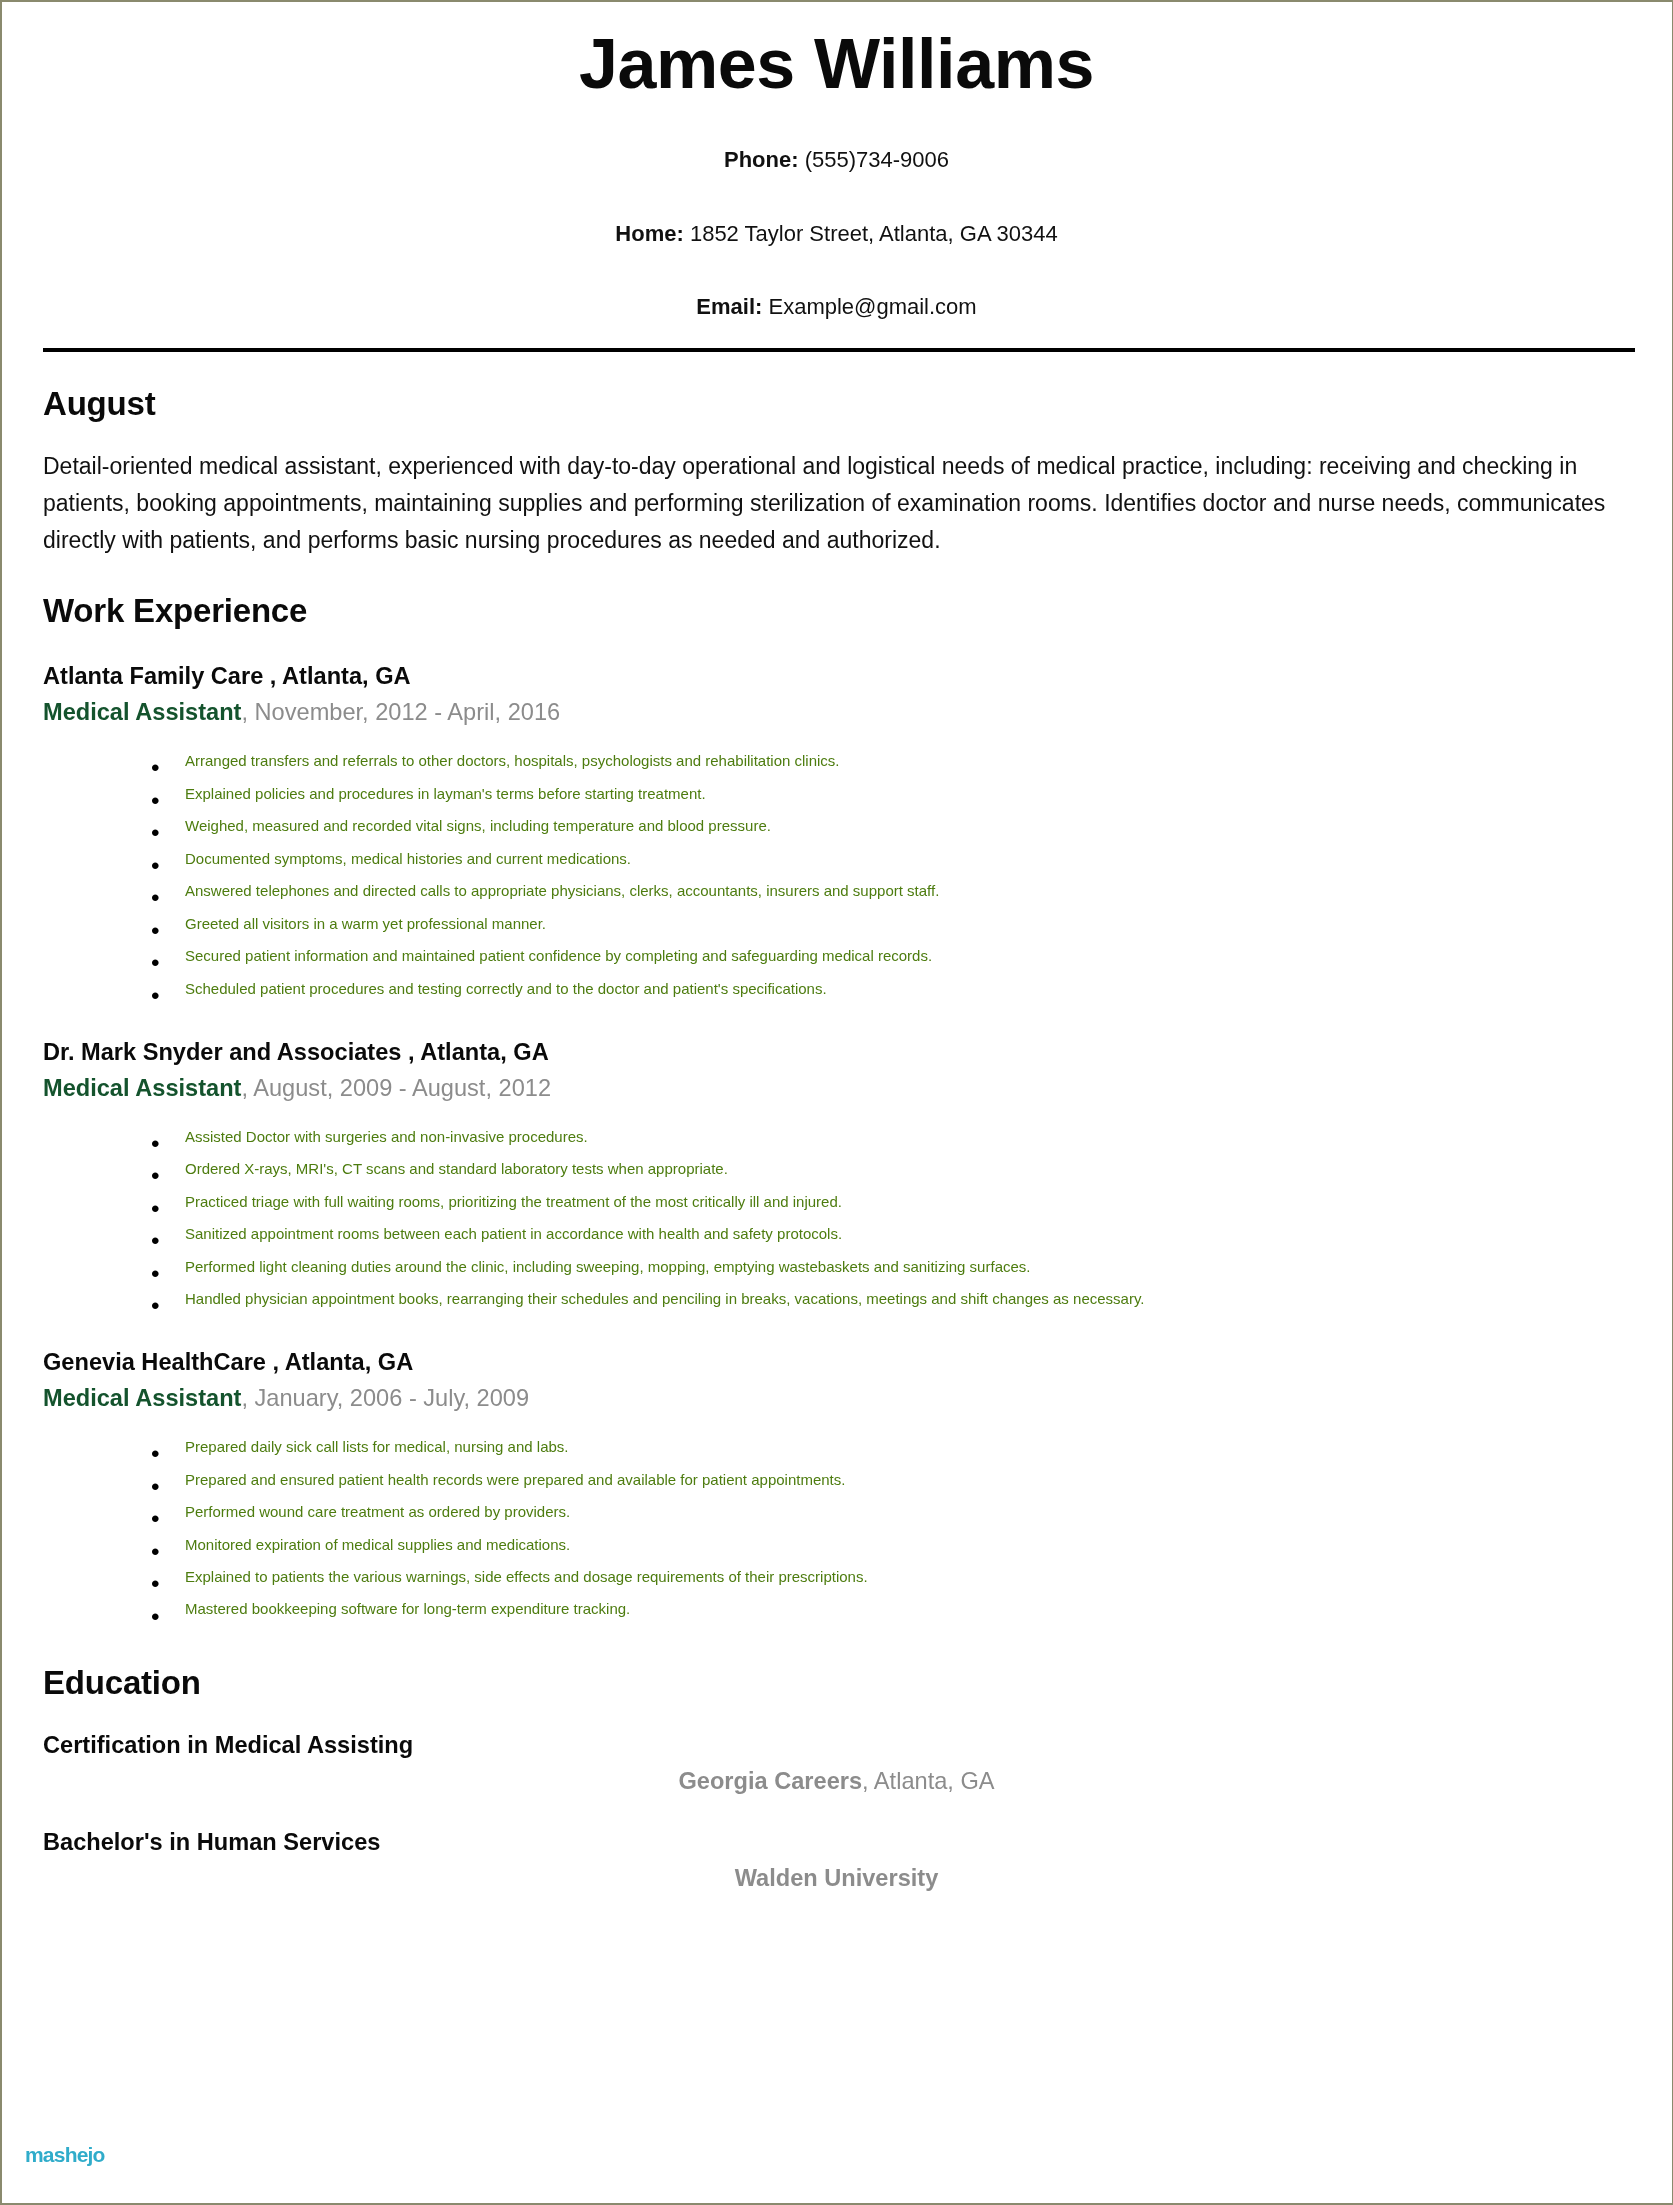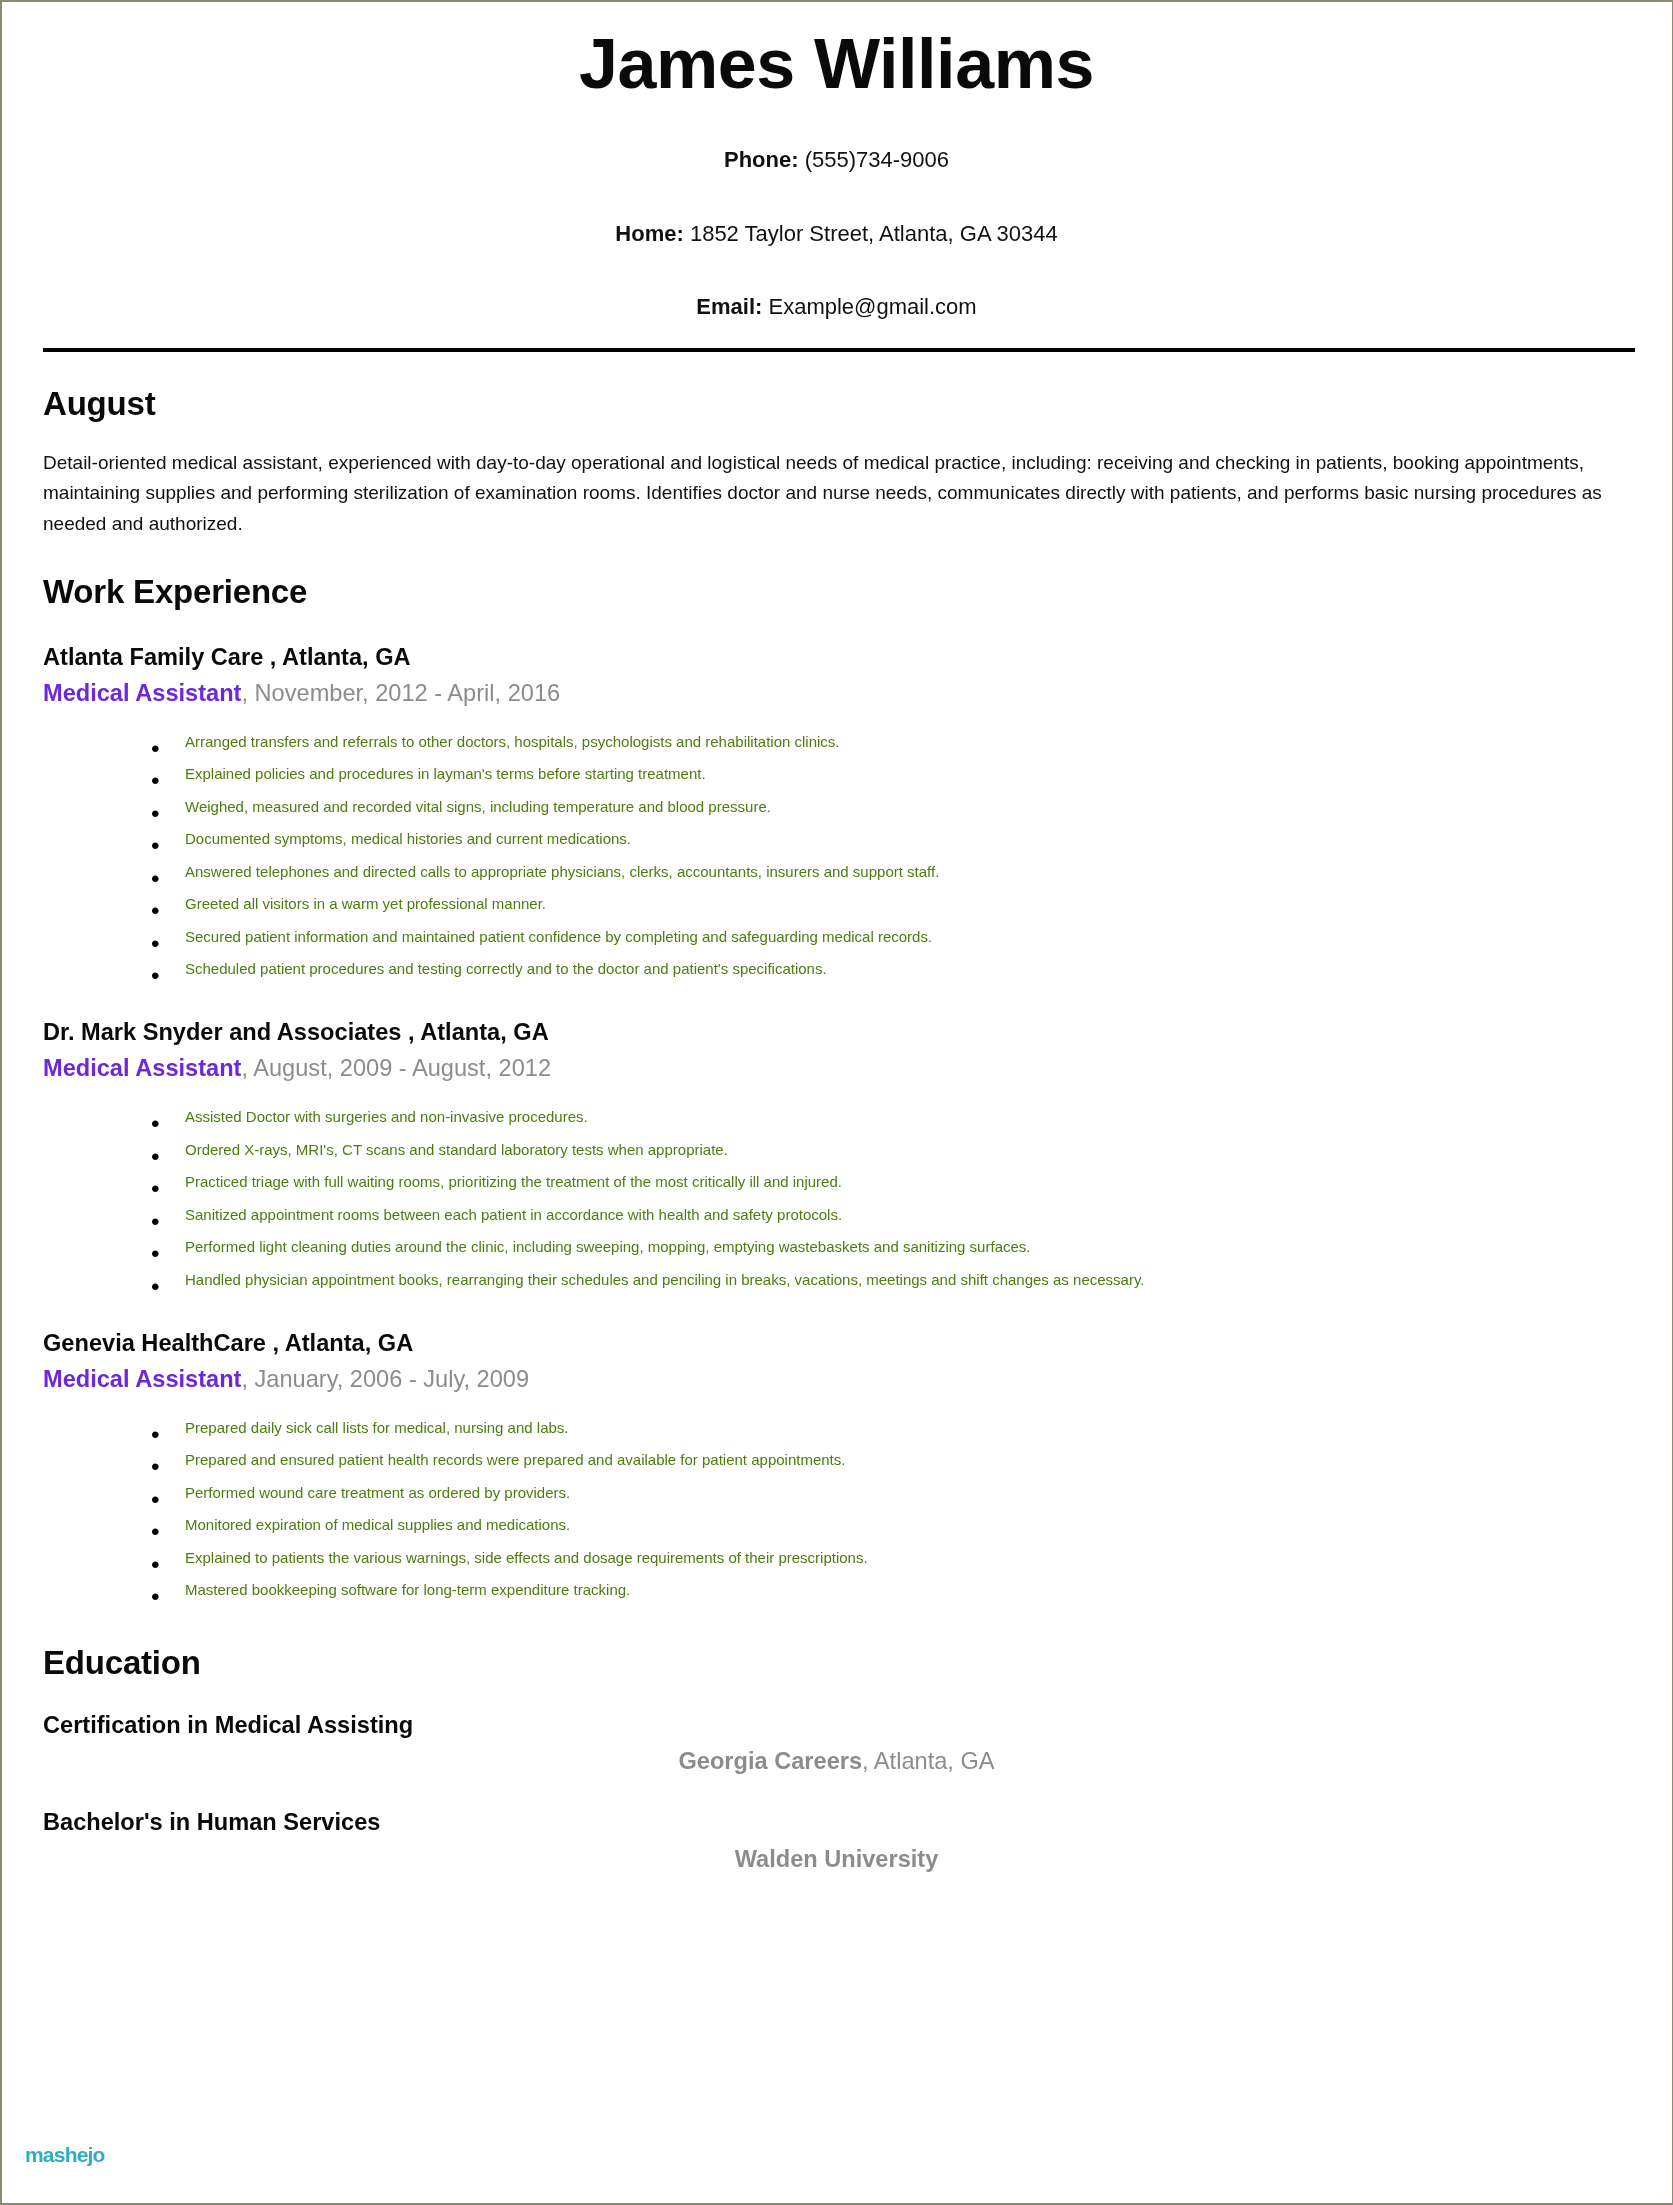--- a/index.html
+++ b/index.html
@@ -72,21 +72,21 @@
     font-size: 33px;
     font-weight: 700;
     color: #0a0a0a;
     margin: 33px 0 0 0;
     letter-spacing: -0.2px;
   }
   .section-heading.tight-top { margin-top: 42px; }
 
   
   .summary-text {
-    font-size: 19px;
+    font-size: 23px;
     line-height: 1.62;
     color: #111111;
     margin: 24.5px 0 0 0;
     max-width: 1565px;
     text-align: left;
   }
 
   
   .job { margin-top: 36px; }
   .job.first { margin-top: 31px; }
@@ -100,21 +100,21 @@
   }
   .job-meta {
     font-size: 23.6px;
     color: #8c8c8c;
     line-height: 1.4;
     margin-top: 3.3px;
     white-space: pre;
   }
   .job-title {
     font-weight: 700;
-    color: #6d28d9;
+    color: #14532d;
     text-align: right;
   }
 
   .bullets {
     list-style: none;
     margin: 19.6px 0 0 0;
     padding: 0 0 0 108px;
   }
   .bullets li {
     position: relative;

